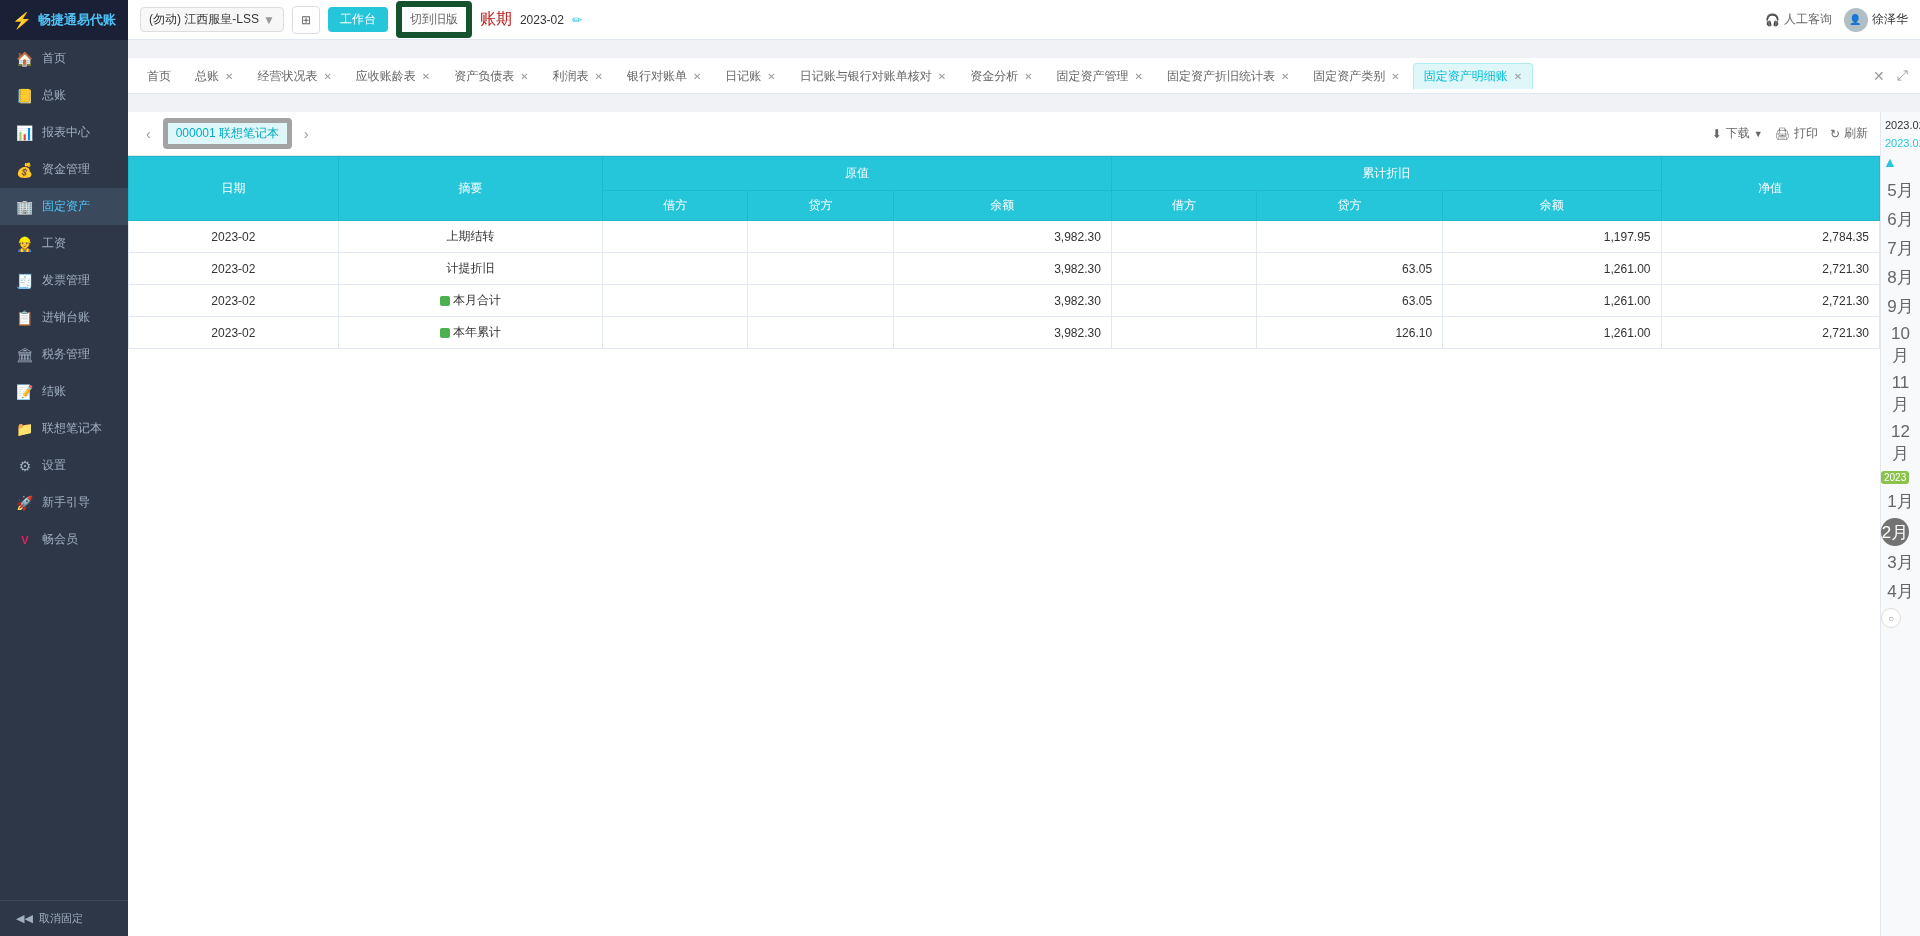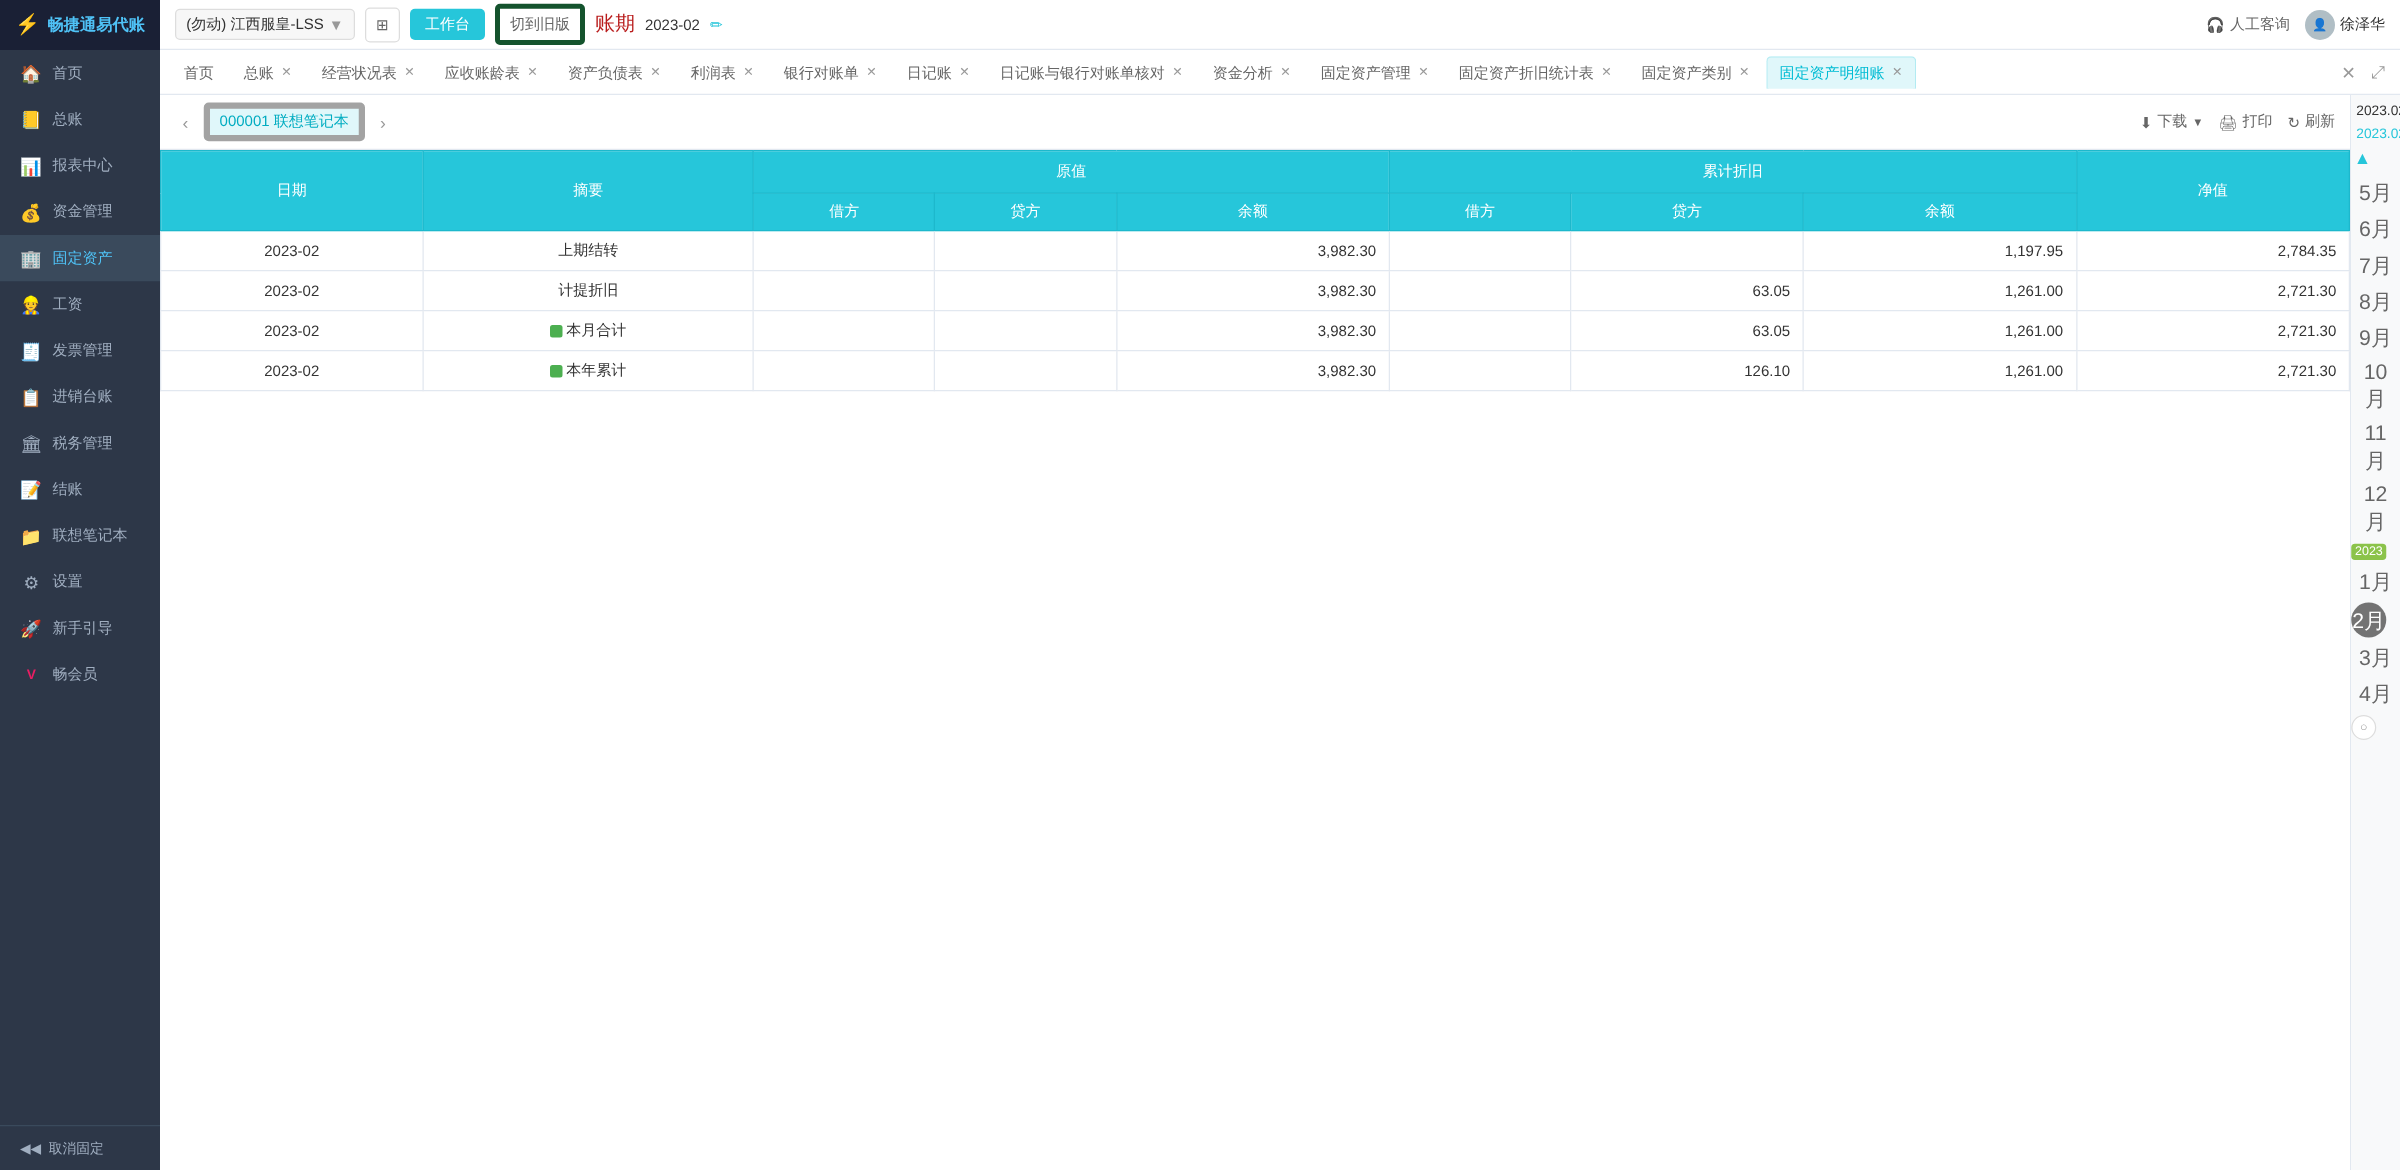--- a/index.html
+++ b/index.html
@@ -50,20 +50,21 @@
       gap: 6px;
       border-top: 1px solid #3a4a5c;
     }
 
     
     .main {
       flex: 1;
       display: flex;
       flex-direction: column;
       overflow: hidden;
+      gap: 18px;
     }
 
     
     .topbar {
       background: #fff;
       height: 40px;
       display: flex;
       align-items: center;
       padding: 0 12px;
       gap: 8px;
@@ -99,21 +100,21 @@
       background: #26c6da;
       color: #fff;
       border: none;
       border-radius: 4px;
       padding: 4px 12px;
       font-size: 12px;
       cursor: pointer;
     }
     .topbar-oldversion {
       background: #fff;
-      border: 4px solid #14532d;
+      border: 6px solid #14532d;
       border-radius: 4px;
       padding: 4px 8px;
       font-size: 12px;
       cursor: pointer;
       color: #666;
     }
     .topbar-right {
       margin-left: auto;
       display: flex;
       align-items: center;

